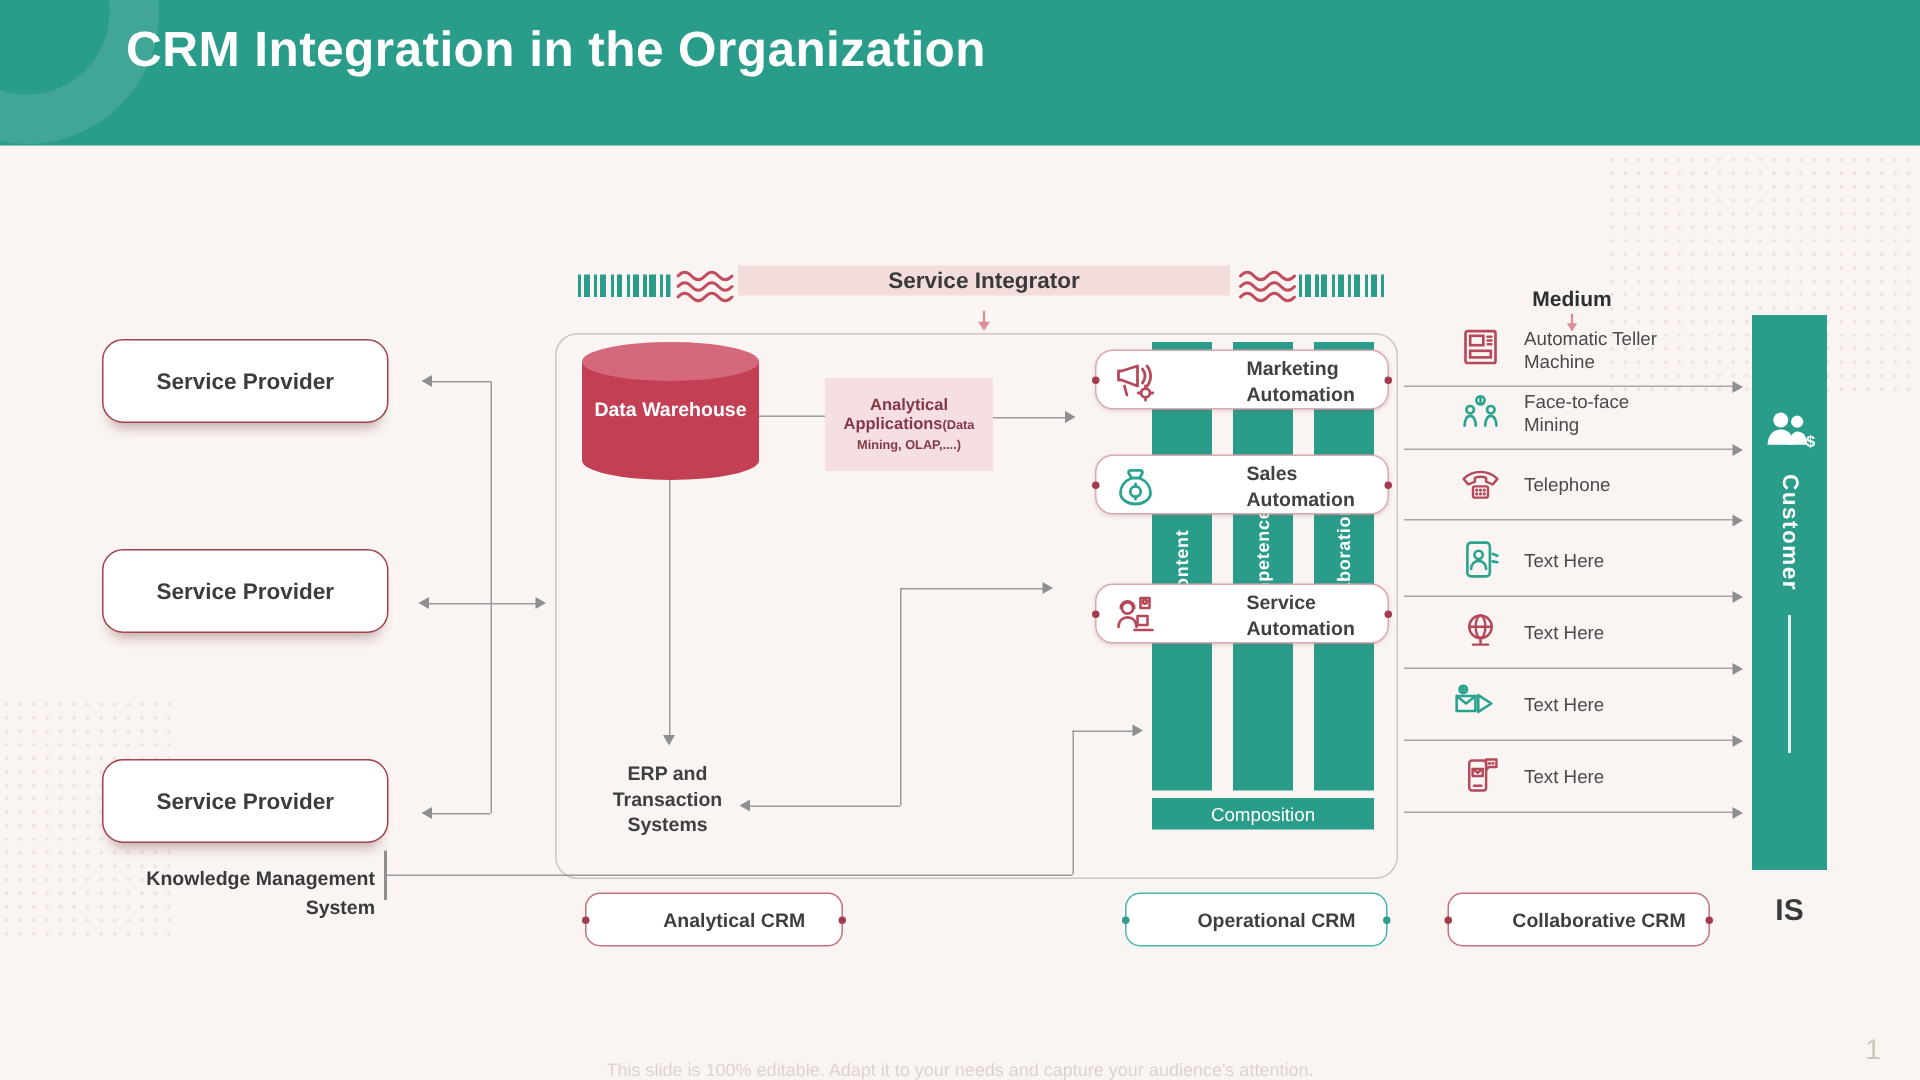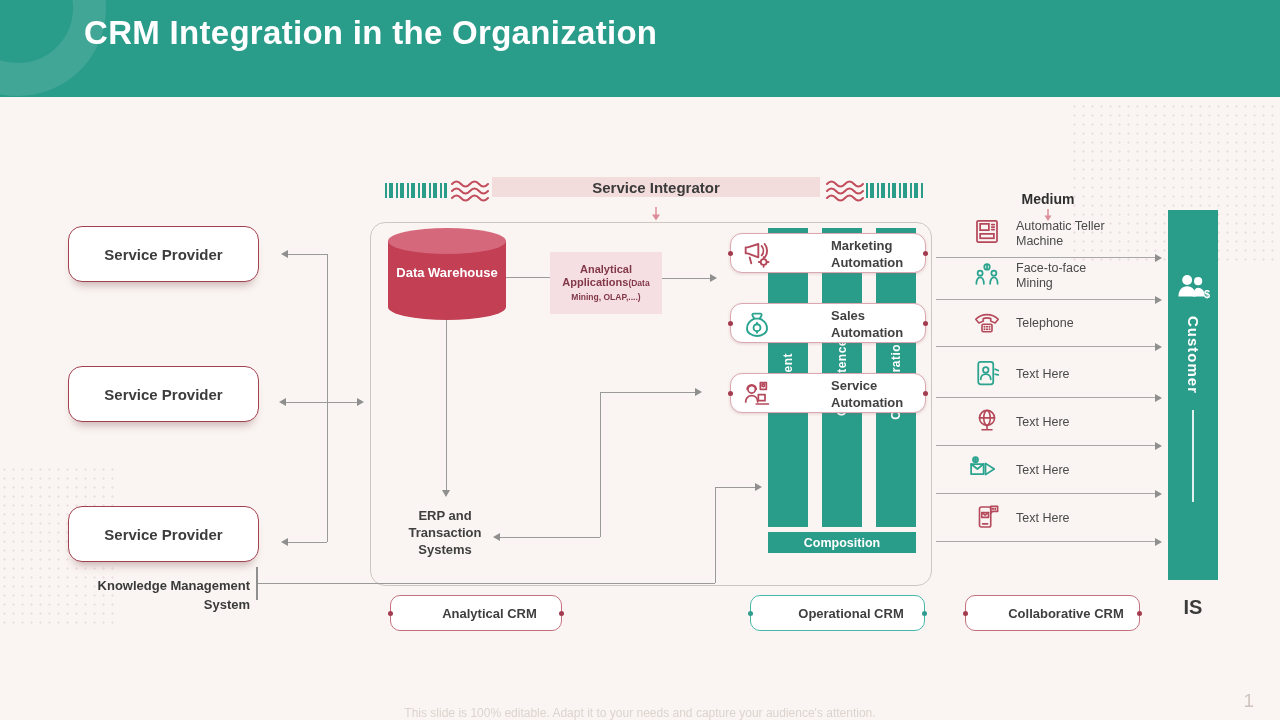--- a/index.html
+++ b/index.html
@@ -59,21 +59,21 @@
          font-size:13px; font-weight:bold; color:#3f3f3f; line-height:17px; }
   .kms { position:absolute; left:90px; top:576px; width:160px; text-align:right;
          font-size:13px; font-weight:bold; color:#3a3a3a; line-height:19px; }
   .kms-tick { position:absolute; left:256px; top:567px; width:2px; height:33px; background:#8f8f8f; }
 
   
   .pillar { position:absolute; top:228px; width:40px; height:299px; background:#2a9c8a;
             display:flex; align-items:center; justify-content:center; }
   .pillar span { writing-mode:vertical-rl; transform:rotate(180deg); color:#ffffff; font-size:12px; font-weight:bold; letter-spacing:0.5px; }
   .composition { position:absolute; left:768px; top:532px; width:148px; height:21px; background:#2a9c8a;
-                 display:flex; align-items:center; justify-content:center; color:#fff; font-size:12.5px; font-weight:bold; }
+                 display:flex; align-items:center; justify-content:center; color:#fff; font-size:12.5px; font-weight:normal; }
 
   
   .auto-box { position:absolute; left:730px; width:196px; height:40px; background:#ffffff; border:1px solid #dba8b1;
               border-radius:12px; box-shadow:0 1px 3px rgba(160,100,110,0.25); }
   .auto-box .icon { position:absolute; left:10px; top:4px; width:32px; height:32px; }
   .auto-box .lbl { position:absolute; left:100px; top:3px; width:92px; font-size:13px; font-weight:bold; color:#414141; line-height:17px; }
   .dot { position:absolute; width:5px; height:5px; border-radius:50%; }
   .dot-red { background:#a23b4e; }
   .dot-teal { background:#2f9c8d; }
 
@@ -237,21 +237,21 @@
         <path d="M10 8 L8.6 5.6 a1 1 0 0 1 .9 -1.4 h5 a1 1 0 0 1 .9 1.4 L14 8 Z"></path>
         <circle cx="12" cy="14.8" r="2.6"></circle>
           <path d="M12 11 v1.2 M12 17.4 v1.2"></path>
       </svg>
     </div>
     <div class="lbl">Sales Automation</div>
     <div class="dot dot-red" style="left:-3px; top:17px;"></div>
     <div class="dot dot-red" style="right:-3px; top:17px;"></div>
   </div>
 
-  <div class="auto-box" style="top:373px;">
+  <div class="auto-box" style="top:389px;">
     <div class="icon">
       <svg width="32" height="32" viewBox="0 0 24 24" fill="none" stroke="#b5495b" stroke-width="1.3" stroke-linecap="round" stroke-linejoin="round">
         <circle cx="8" cy="8.5" r="2.8"></circle>
         <path d="M4.6 8.5 a3.4 3.4 0 0 1 6.8 0"></path>
         <path d="M3.5 18 c0-3 2-4.8 4.5-4.8 s4.5 1.8 4.5 4.8"></path>
         <rect x="13" y="12.5" width="5" height="4.5"></rect>
         <path d="M11.5 19.5 h9"></path>
         <rect x="14.5" y="3.5" width="4.5" height="5"></rect>
           <circle cx="16.7" cy="5.4" r="1"></circle>
       </svg>

